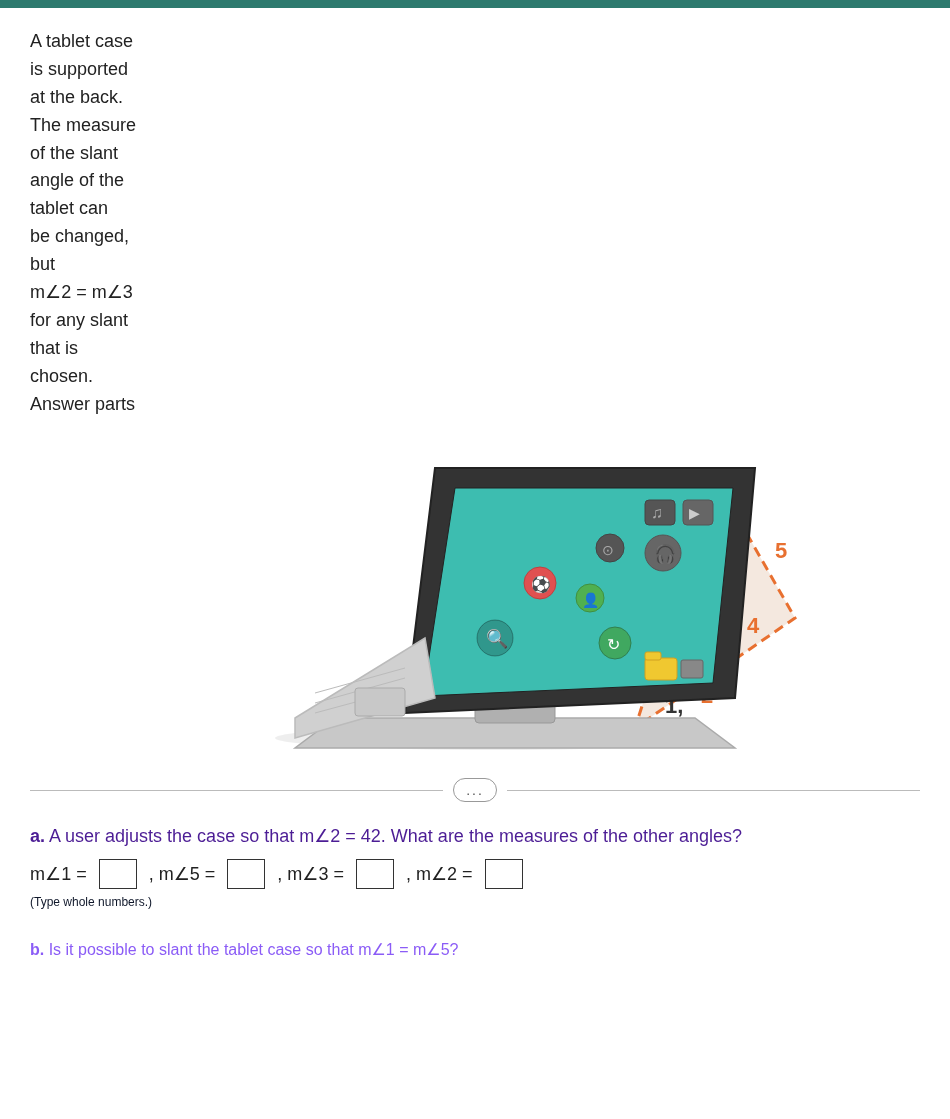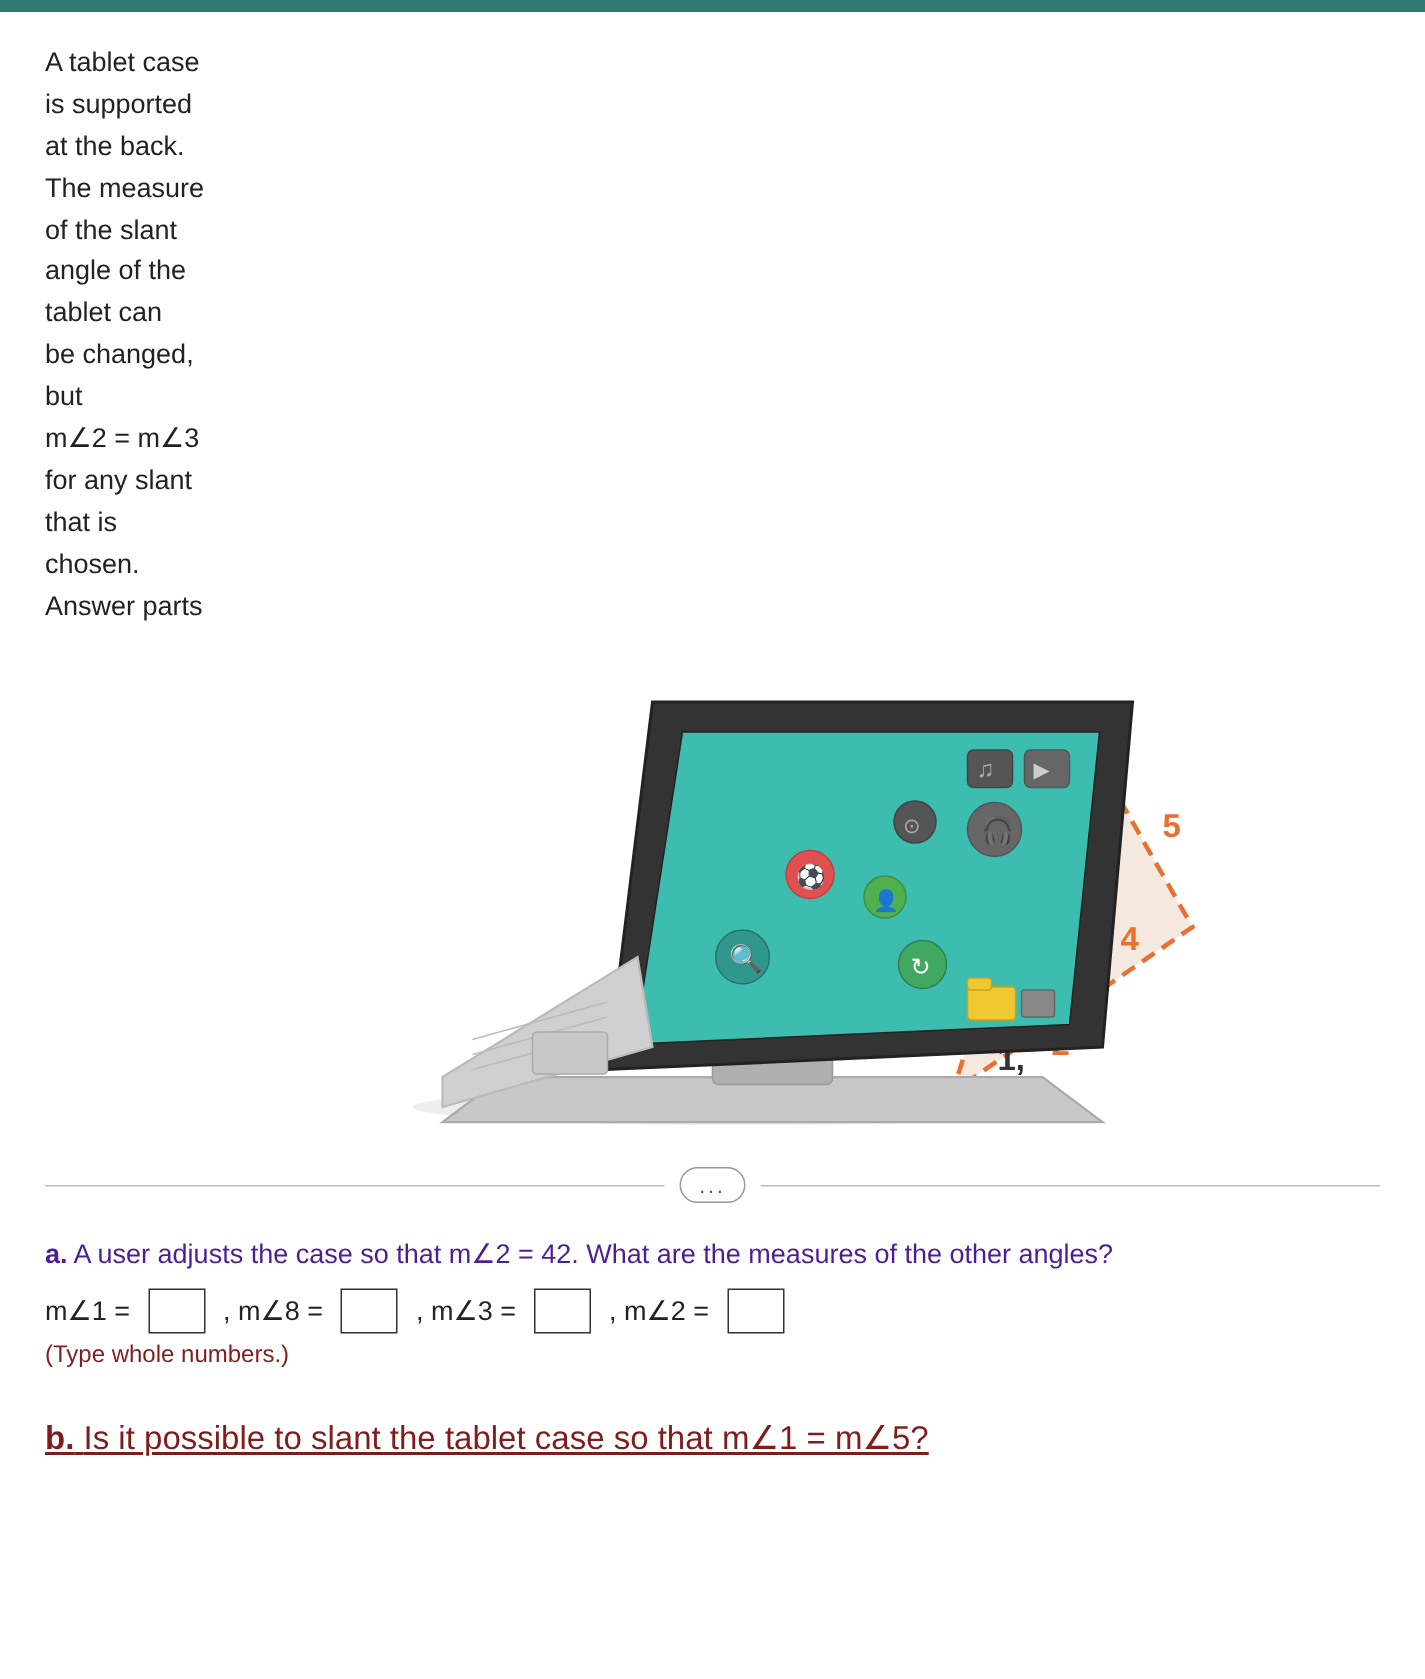--- a/index.html
+++ b/index.html
@@ -107,29 +107,28 @@
       width: 38px;
       height: 30px;
       border: 1.5px solid #333;
       text-align: center;
       vertical-align: middle;
       font-size: 16px;
       padding: 2px;
     }
 
     .hint-text {
-      color: #7f1d1d;
+      color: #0f172a;
+      font-size: 12px;
+    }
+
+    .part-b-text {
       font-size: 16px;
-    }
-
-    .part-b-text {
-      font-size: 22px;
-      color: #7f1d1d;
+      color: #8b5cf6;
       line-height: 1.6;
-      text-decoration: underline;
     }
   </style>
 </head>
 <body>
 
 <div class="top-bar"></div>
 
 <div class="main-content">
   <div class="top-section">
 
@@ -222,21 +221,21 @@
 
   <div class="part-section">
     <div class="part-label">
       <b>a.</b>
       <span> A user adjusts the case so that m∠2 = 42. What are the measures of the other angles?</span>
     </div>
 
     <div class="answer-row">
       <span>m∠1 =</span>
       <input class="answer-box" type="text" aria-label="m angle 1 answer" style="">
-      <span>, m∠8 =</span>
+      <span>, m∠5 =</span>
       <input class="answer-box" type="text" aria-label="m angle 3 answer" style="">
       <span>, m∠3 =</span>
       <input class="answer-box" type="text" aria-label="m angle 4 answer" style="">
       <span>, m∠2 =</span>
       <input class="answer-box" type="text" aria-label="m angle 5 answer" style="">
     </div>
     <div class="hint-text">(Type whole numbers.)</div>
   </div>
 
   <div class="part-section">

